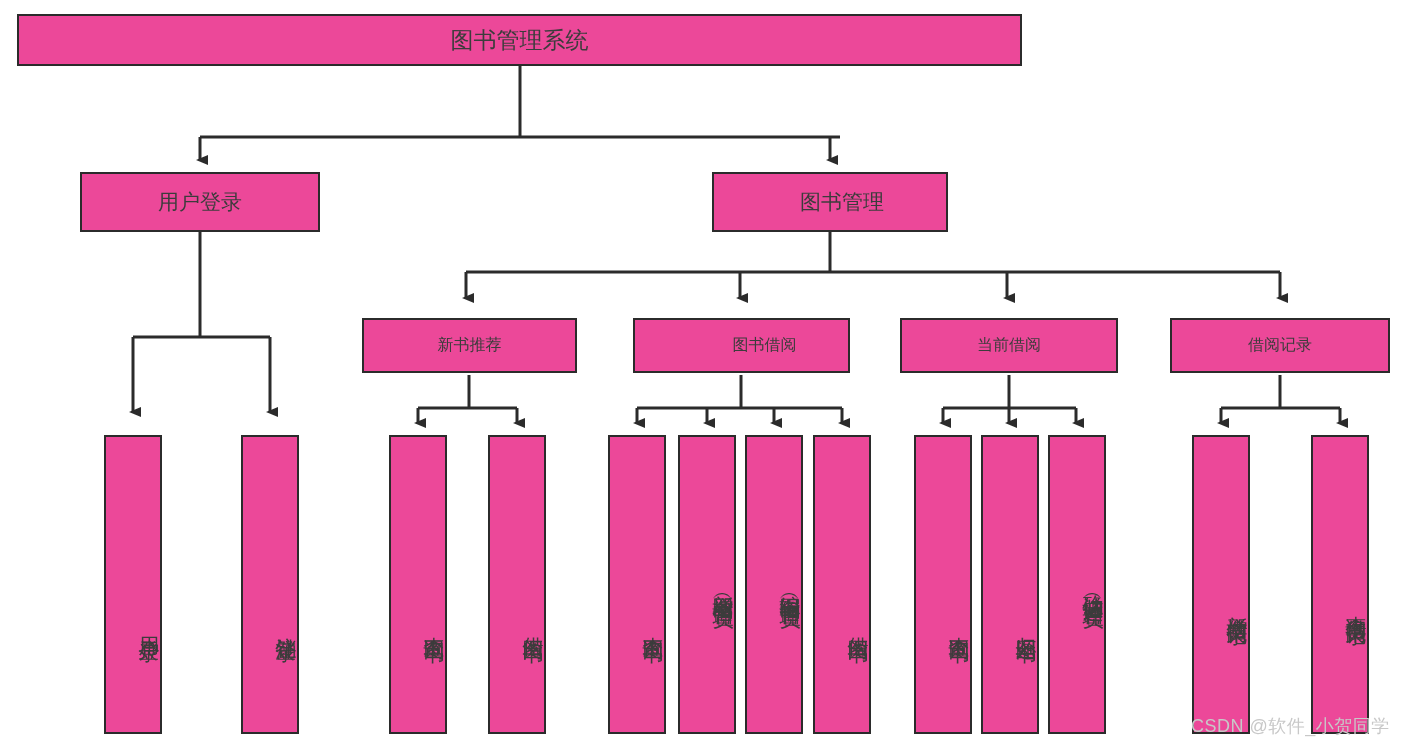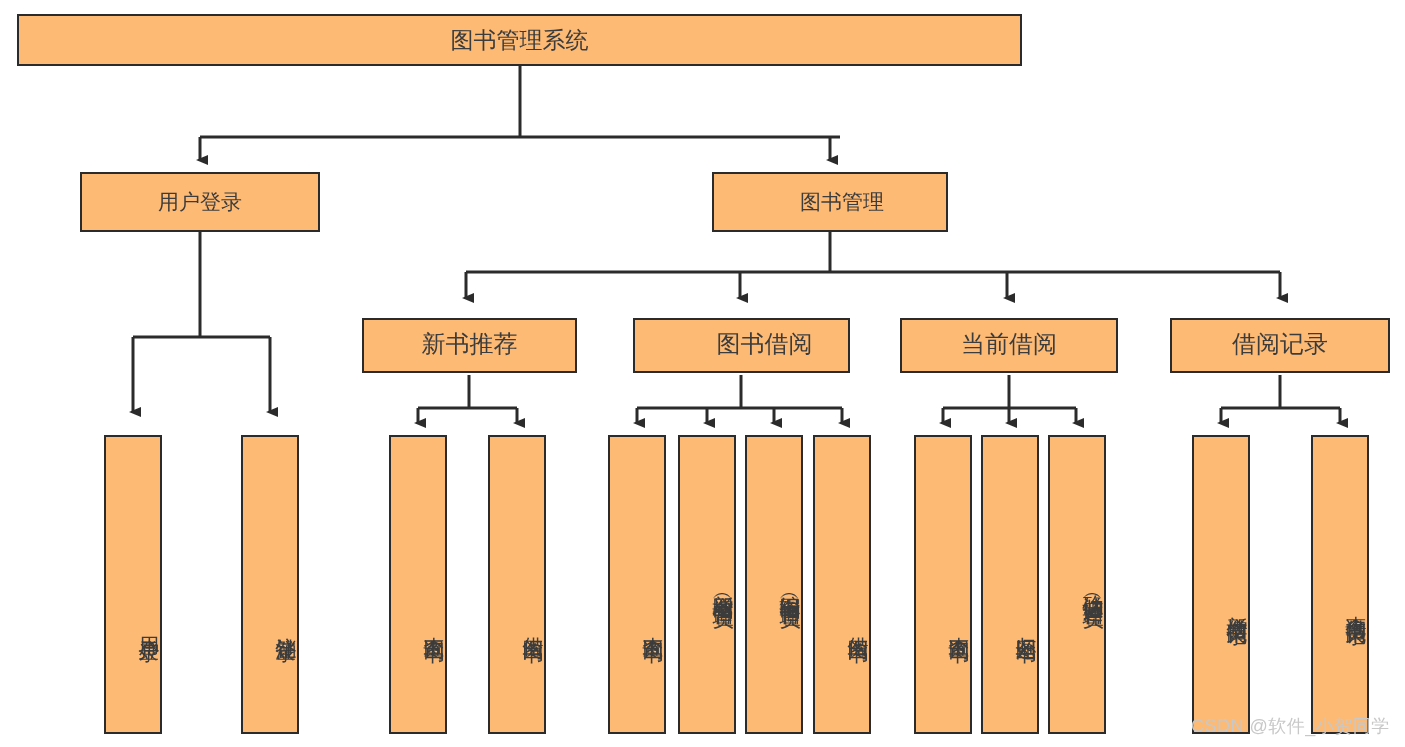--- a/index.html
+++ b/index.html
@@ -22,38 +22,37 @@
     left: 0;
     top: 0;
     width: 1405px;
     height: 747px;
     pointer-events: none;
   }
   .node {
     position: absolute;
     box-sizing: border-box;
     border: 2px solid #2b2b2b;
-    background: #fdba74;
+    background: #ec4899;
     display: flex;
     align-items: center;
     justify-content: center;
     color: #3c3c3c;
     text-align: center;
     line-height: 1.15;
   }
   .node.root {
     font-size: 23px;
     border-width: 2px;
   }
   .node.lvl1 {
     font-size: 21px;
   }
   .node.lvl2 {
-    font-size: 24px;
-    font-family: Liberation Mono, monospace;
+    font-size: 16px;
   }
   .node.leaf {
     writing-mode: vertical-rl;
     text-orientation: upright;
     align-items: flex-start;
     justify-content: center;
     font-size: 21px;
     letter-spacing: 2px;
     padding-top: 10px;
     line-height: 1;

